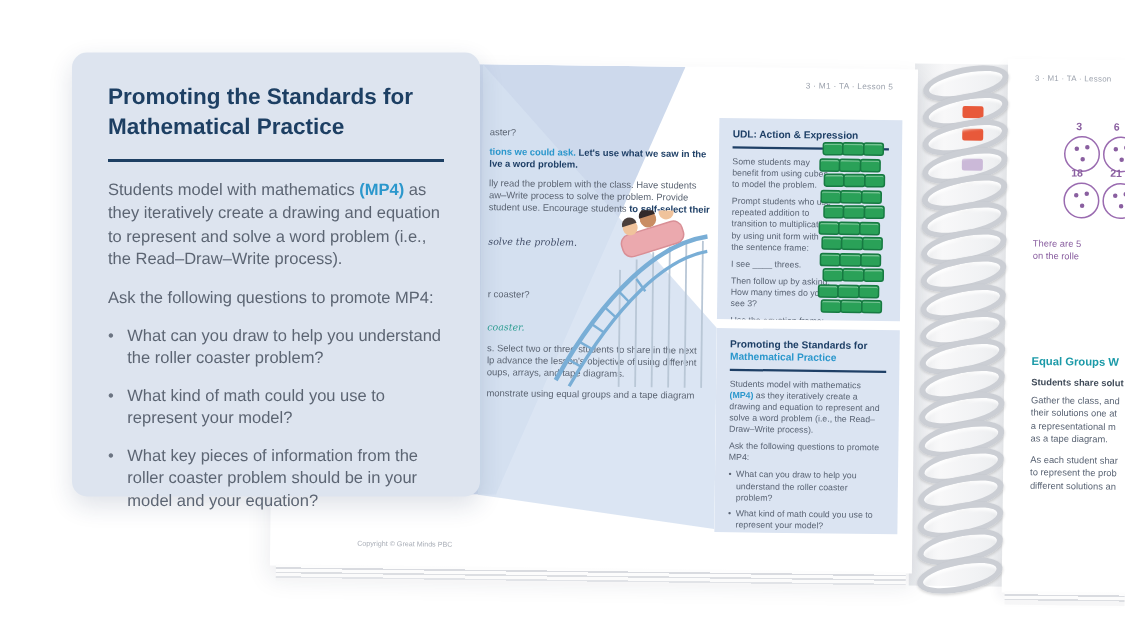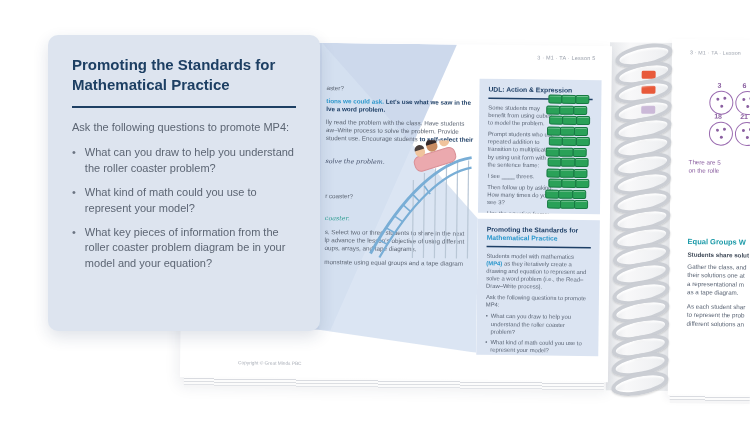--- a/index.html
+++ b/index.html
@@ -311,27 +311,28 @@
     <div class="coil" style="top:351px"></div>
     <div class="coil" style="top:370px"></div>
   </div>
 
   <div class="card">
     <div class="card-title">
       <span>Promoting the Standards for</span><br>
       <span>Mathematical Practice</span>
     </div>
     <div class="card-rule"></div>
+    <p class="card-body"><span>Students model with mathematics </span><span class="tl">(MP4)</span><span> as they iteratively create a drawing and equation to represent and solve a word problem (i.e., the Read–Draw–Write process).</span></p>
     <p class="card-ask">Ask the following questions to promote MP4:</p>
     <div class="cb">
         <span class="d">•</span>
         <span>What can you draw to help you understand the roller coaster problem?</span>
       </div>
     <div class="cb">
         <span class="d">•</span>
         <span>What kind of math could you use to represent your model?</span>
       </div>
     <div class="cb">
         <span class="d">•</span>
-        <span>What key pieces of information from the roller coaster problem diagram be in your model and your equation?</span>
+        <span>What key pieces of information from the roller coaster problem should be in your model and your equation?</span>
       </div>
   </div>
 </div>
 
 </body></html>

